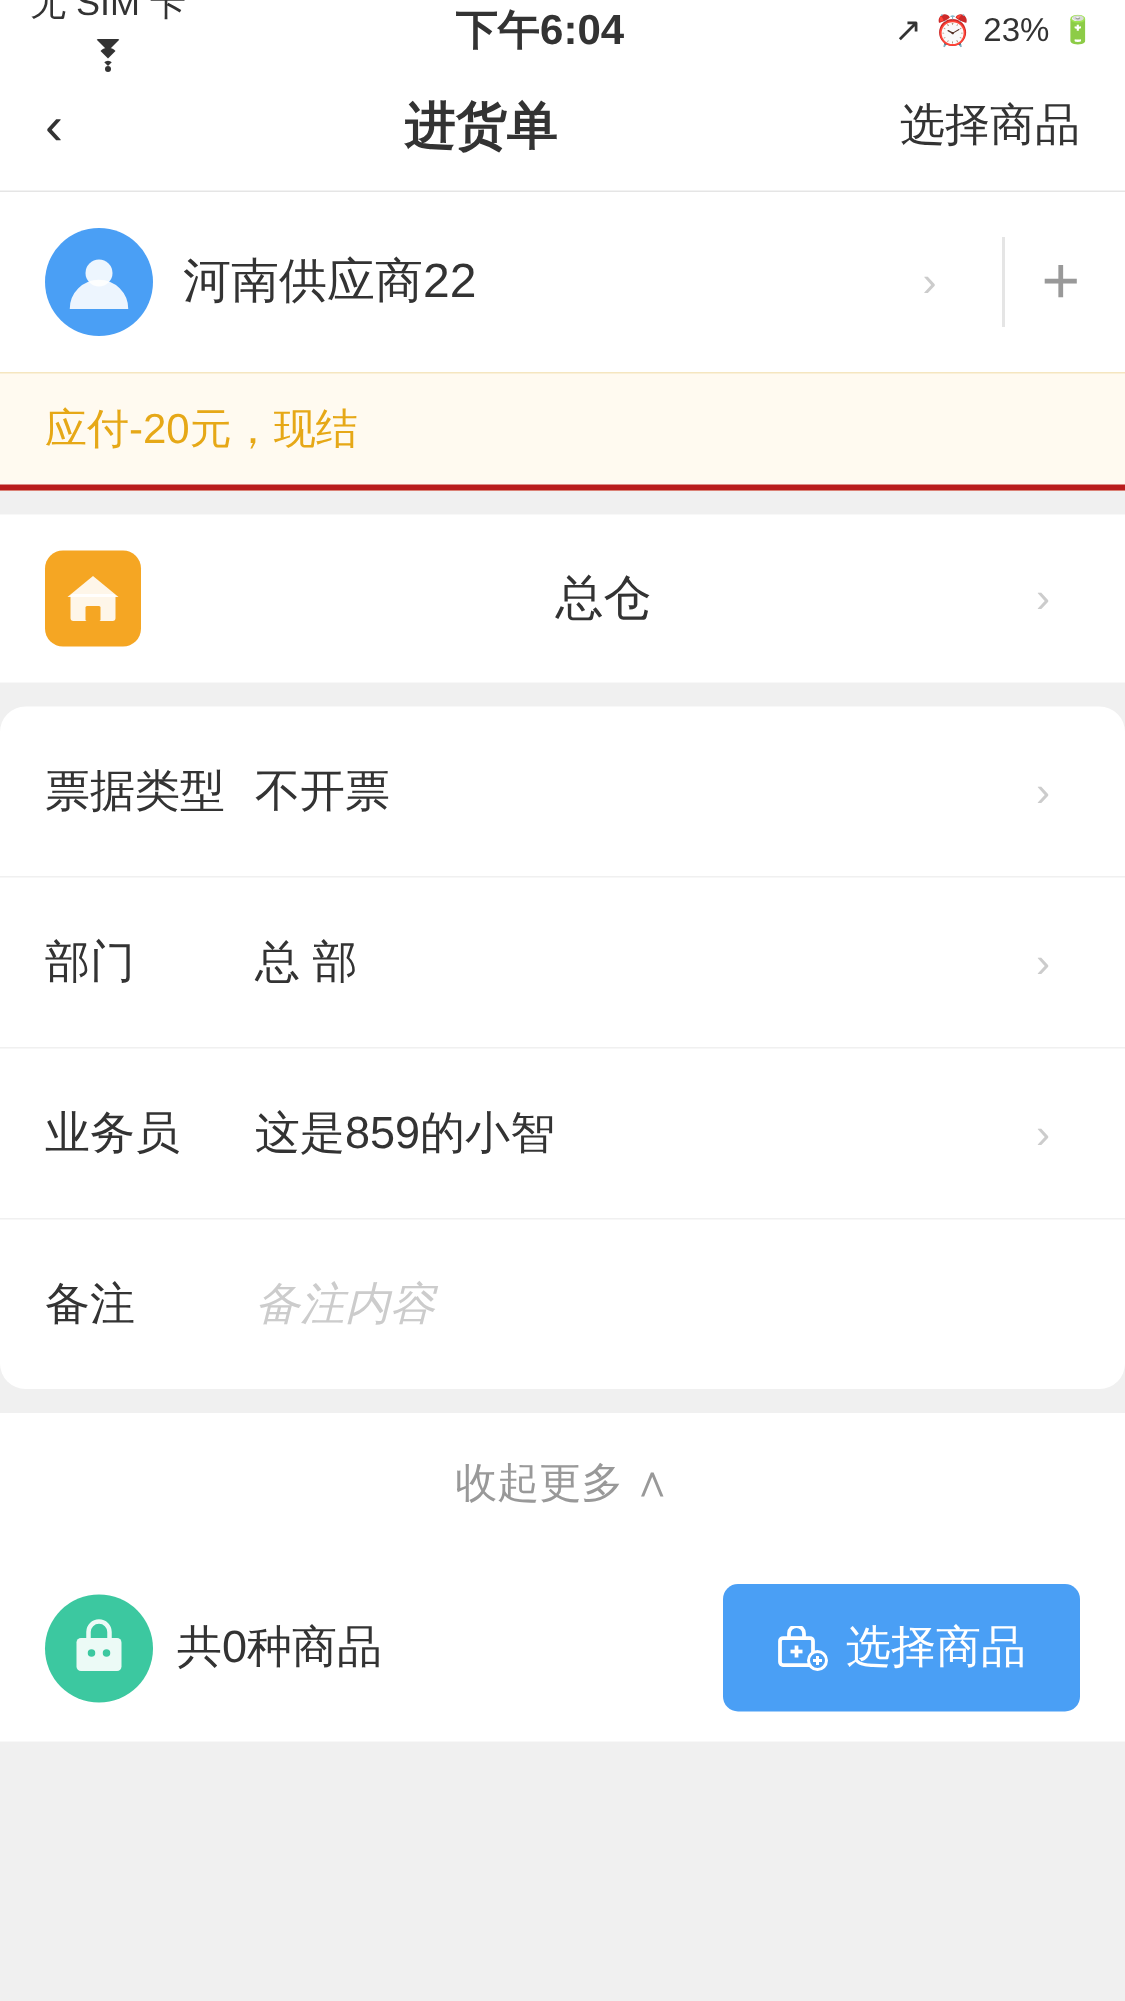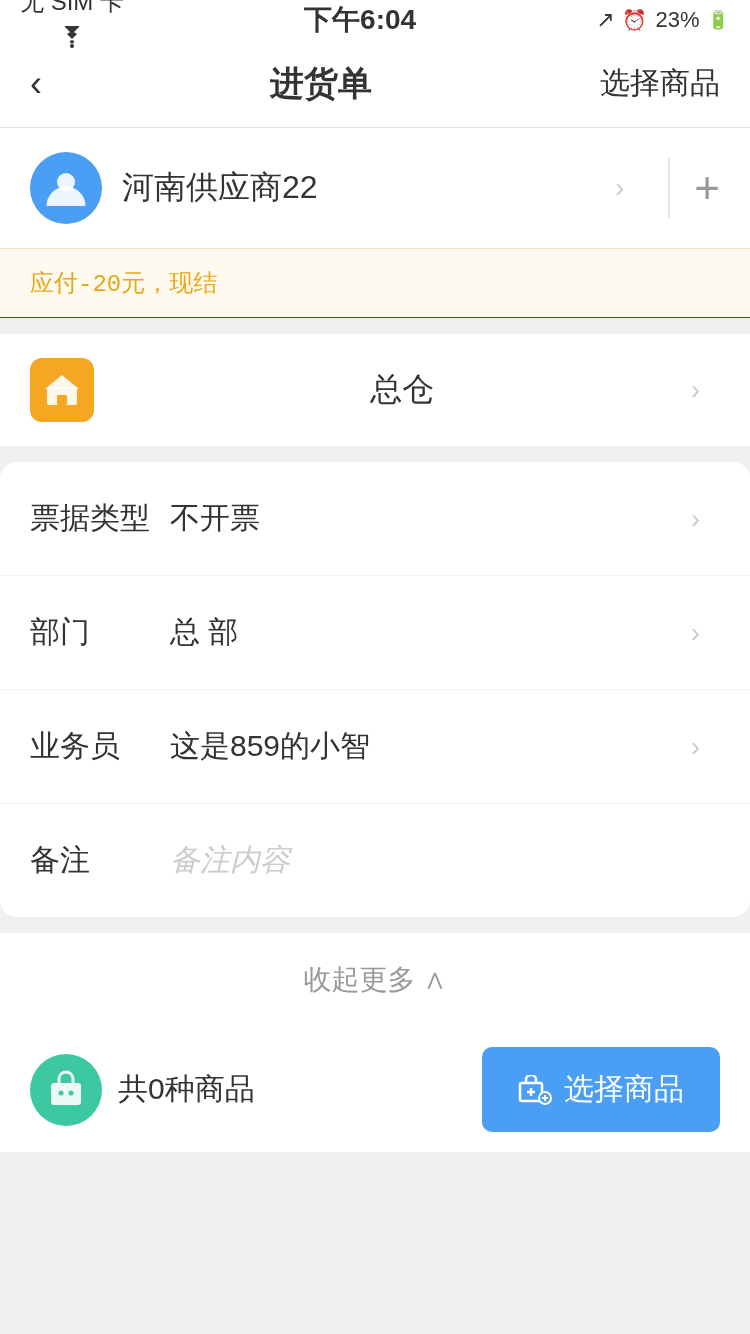--- a/index.html
+++ b/index.html
@@ -99,25 +99,24 @@
       font-size: 44px;
       color: #999;
       cursor: pointer;
       line-height: 1;
     }
 
     
     .notice-banner {
       background: #fffaf0;
       padding: 18px 30px;
-      font-size: 24px;
+      font-size: 28px;
       color: #e6a817;
       border-top: 1px solid #f5e6c0;
-      border-bottom: 1px solid #b91c1c;
-      font-family: Liberation Mono, monospace;
+      border-bottom: 4px solid #b91c1c;
     }
 
     
     .warehouse-row {
       display: flex;
       align-items: center;
       padding: 24px 30px;
       background: #fff;
     }
     .warehouse-icon {

